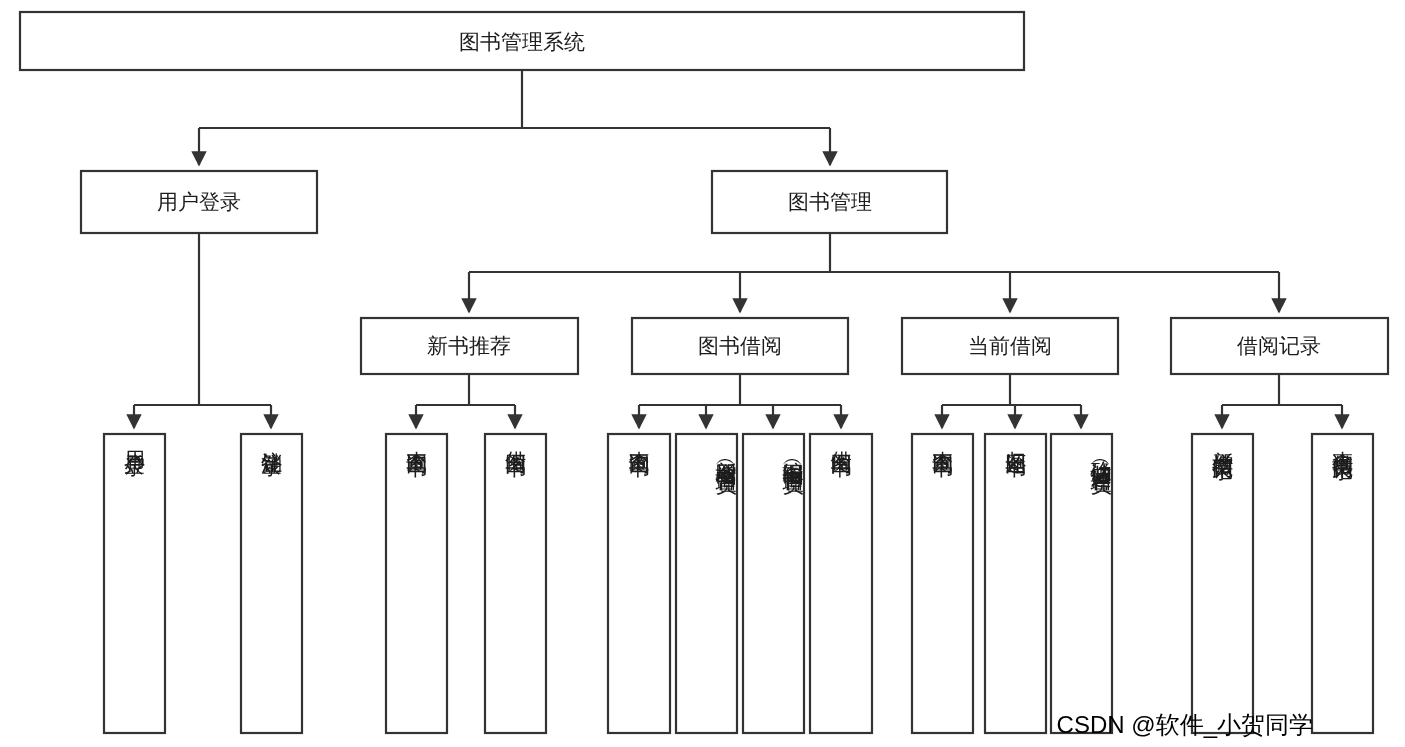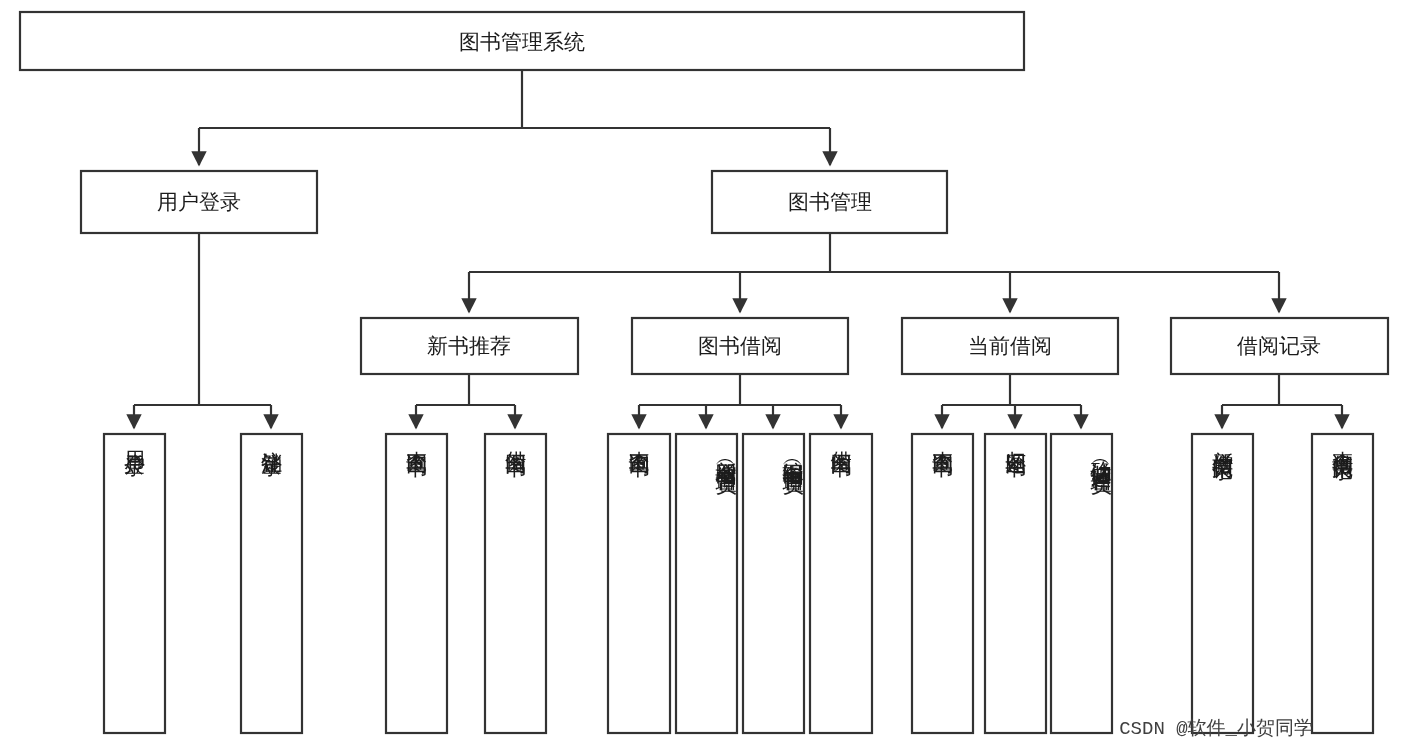--- a/index.html
+++ b/index.html
@@ -59,23 +59,23 @@
     display: flex;
     align-items: center;
     justify-content: flex-start;
     white-space: nowrap;
     pointer-events: none;
   }
   .watermark {
     position: absolute;
     right: 8px;
     bottom: 6px;
-    font-family: Liberation Mono, monospace;
-    font-size: 19px;
-    color: #404040;
+    font-family: Liberation Sans, sans-serif;
+    font-size: 24px;
+    color: #000000;
     white-space: nowrap;
   }
 </style>
 </head>
 <body>
 
 <div id="diagram-root">
 
   <svg class="diagram-canvas" viewBox="0 0 1405 747">
     <defs>

